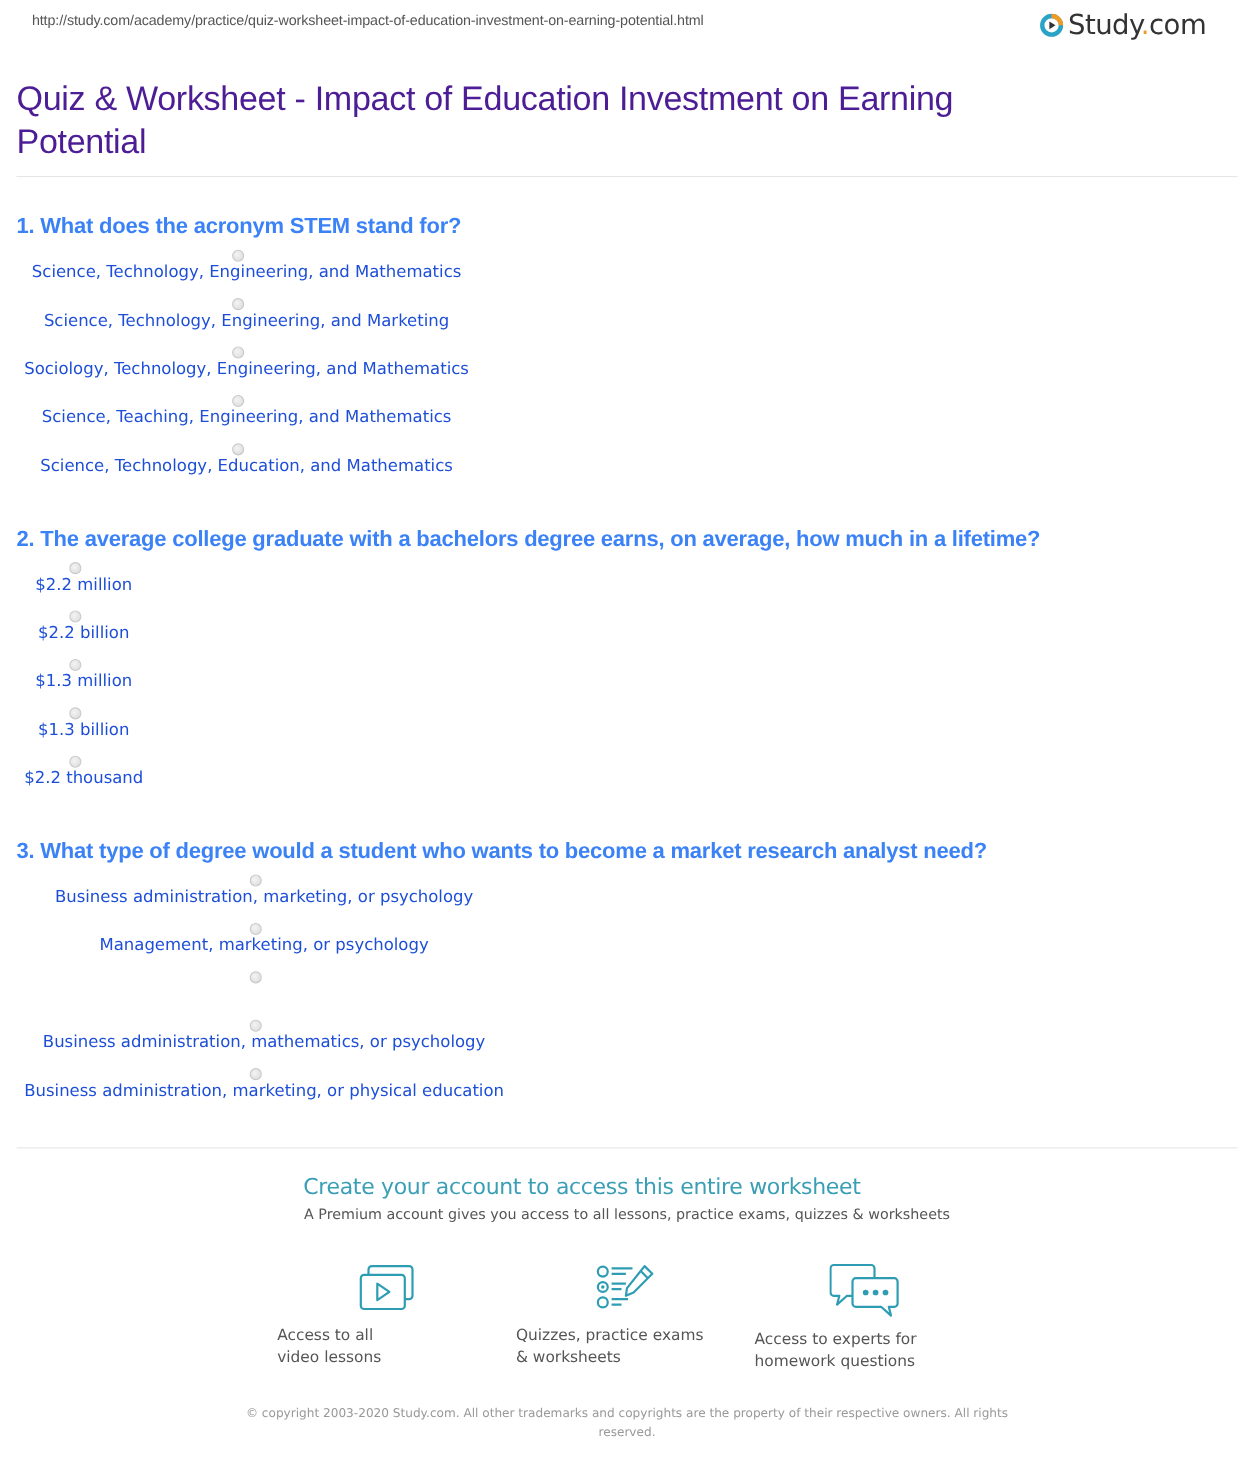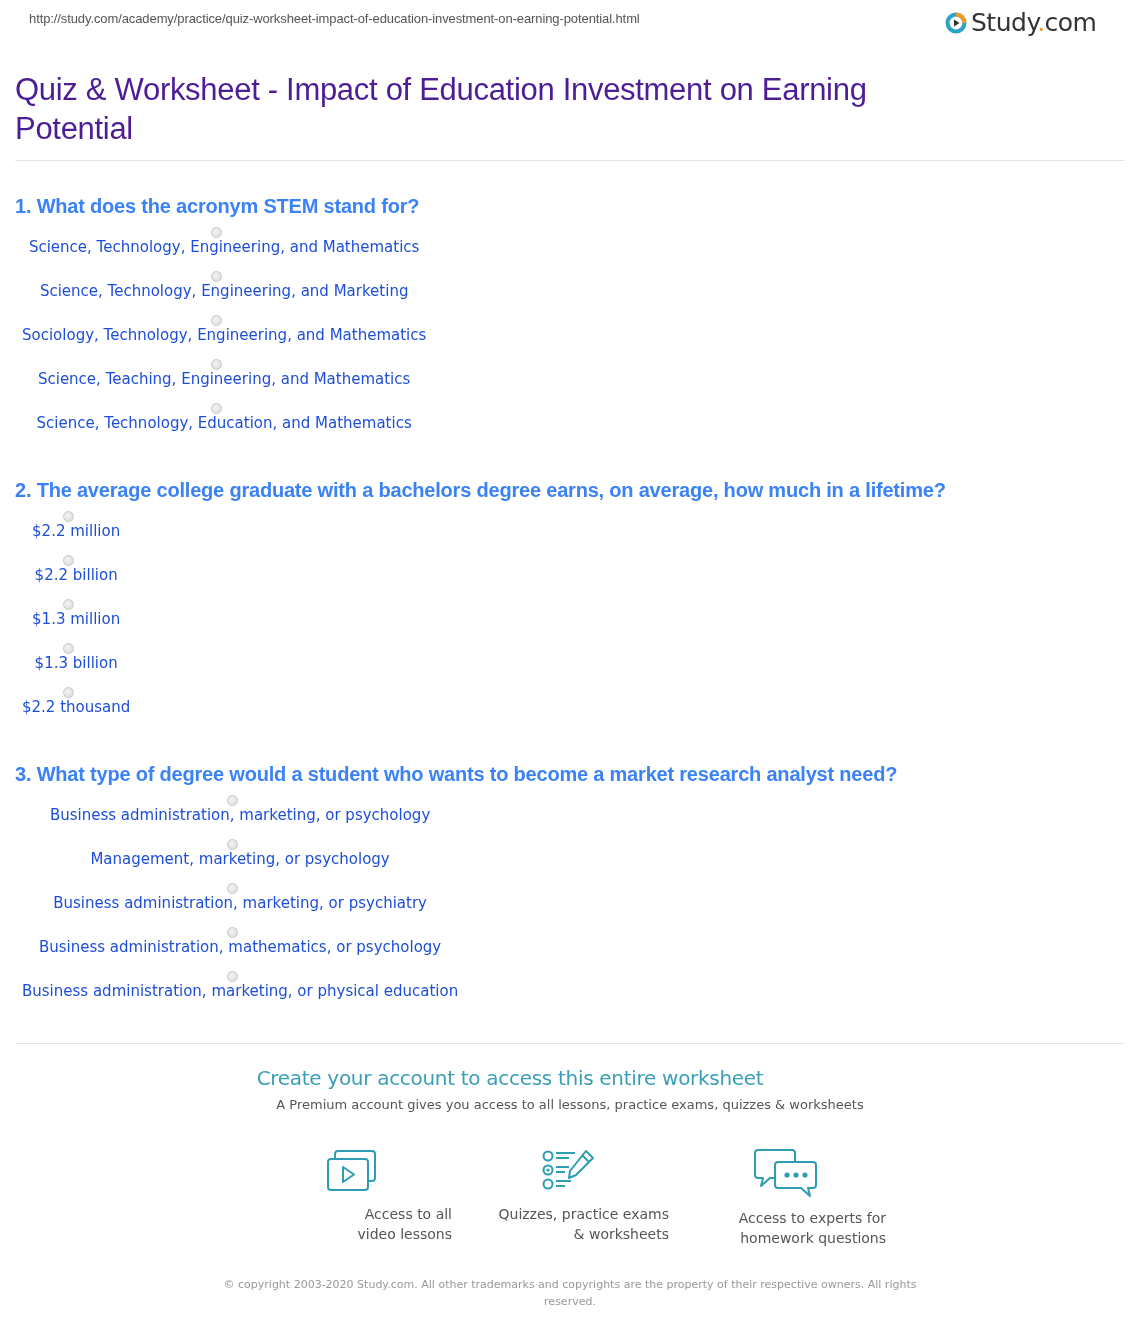--- a/index.html
+++ b/index.html
@@ -8,23 +8,23 @@
   .logo { position: absolute; left: 945px; top: 8px; display: flex; align-items: center; }
   .logo-icon { width: 22px; height: 22px; position: relative; margin-right: 4px; }
   .logo-text { font-family: "DejaVu Sans", sans-serif; font-size: 25px; color: #333; letter-spacing: -0.5px; font-weight: 500; }
   .logo-text .dot { color: #f29b22; }
   .title { position: absolute; left: 15px; top: 70px; width: 880px; margin: 0; font-family: "Liberation Sans", sans-serif; font-size: 31px; line-height: 39px; color: #4c1d95; font-weight: normal; letter-spacing: -0.3px; }
   .rule { position: absolute; left: 15px; right: 15px; height: 1px; background: #e6e6e6; }
   .question { position: absolute; left: 15px; margin: 0; font-family: "Liberation Sans", sans-serif; font-size: 20px; color: #3b82f6; font-weight: bold; letter-spacing: -0.2px; }
   .answers { position: absolute; left: 22px; margin: 0; padding: 0; list-style: none; }
   .answer { display: flex; align-items: center; height: 44px; font-size: 15px; color: #1d4ed8; font-family: "DejaVu Sans", sans-serif; flex-direction: column; }
   .radio { width: 9px; height: 9px; border-radius: 50%; border: 1px solid #c8c8c8; background: radial-gradient(circle at 40% 40%, #f4f4f4, #d8d8d8); margin-right: 15px; flex-shrink: 0; }
-  .cta-title { position: absolute; left: 0; width: 1020px; top: 1066px; text-align: center; font-size: 20px; color: #3a9fb5; font-family: "DejaVu Sans", sans-serif; font-weight: normal; margin: 0; letter-spacing: -0.3px; }
+  .cta-title { position: absolute; left: 0; width: 1020px; top: 1066px; text-align: center; font-size: 20px; color: #3a9fb5; font-family: "DejaVu Sans", sans-serif; font-weight: normal; margin: 0; letter-spacing: -0.3px; padding-left: 19px; }
   .cta-sub { position: absolute; left: 0; width: 1140px; top: 1097px; text-align: center; font-size: 13px; color: #555; font-family: "DejaVu Sans", sans-serif; margin: 0; }
-  .feature { position: absolute; top: 1148px; width: 200px; text-align: right; }
+  .feature { position: absolute; top: 1148px; width: 200px; text-align: left; }
   .feature svg { display: block; margin: 0 auto; }
   .feature-label { margin-top: 10px; font-size: 14px; line-height: 20px; color: #555; font-family: "DejaVu Sans", sans-serif; white-space: pre-line; }
   .footer { position: absolute; left: 210px; width: 720px; top: 1276px; text-align: center; font-size: 11px; line-height: 17px; color: #999; font-family: "DejaVu Sans", sans-serif; }
 </style>
 </head>
 <body>
 
 <div class="url">http://study.com/academy/practice/quiz-worksheet-impact-of-education-investment-on-earning-potential.html</div>
 
 <div class="logo">
@@ -95,21 +95,20 @@
   <li class="answer">
       <span class="radio"></span>
       <span>Business administration, marketing, or psychology</span>
     </li>
   <li class="answer">
       <span class="radio"></span>
       <span>Management, marketing, or psychology</span>
     </li>
   <li class="answer">
       <span class="radio"></span>
-      <span>Business administration, marketing, or psychiatry</span>
     </li>
   <li class="answer">
       <span class="radio"></span>
       <span>Business administration, mathematics, or psychology</span>
     </li>
   <li class="answer">
       <span class="radio"></span>
       <span>Business administration, marketing, or physical education</span>
     </li>
 </ul>

